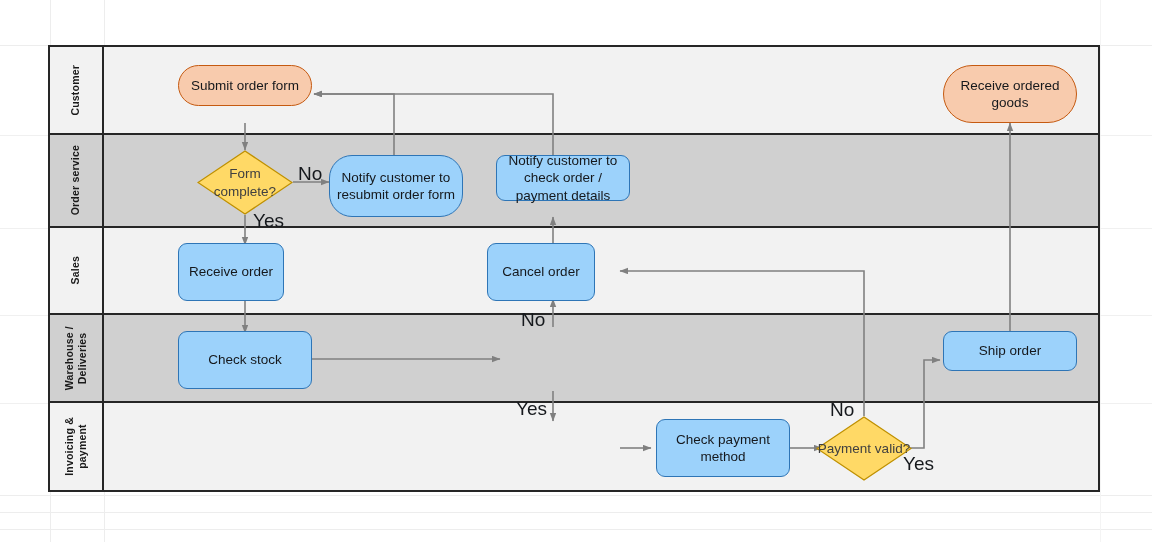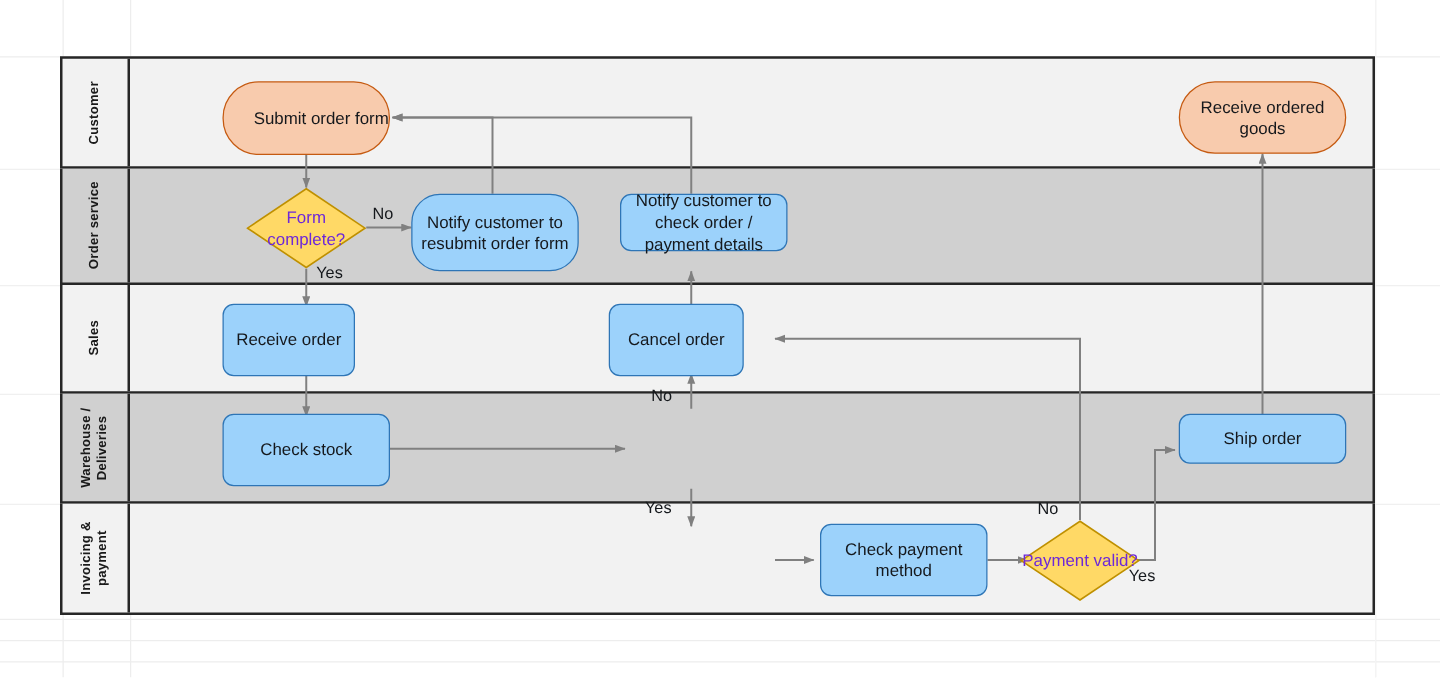--- a/index.html
+++ b/index.html
@@ -107,25 +107,25 @@
   .diamond-svg {
     position: absolute;
     left: 0; top: 0;
     width: 100%; height: 100%;
   }
   .diamond-text {
     position: relative;
     z-index: 2;
     font-size: 13.5px;
     line-height: 1.28;
-    color: #6d28d9;
+    color: #404040;
   }
   .edge-label {
     position: absolute;
-    font-size: 13px;
+    font-size: 19px;
     color: #15181c;
     pointer-events: none;
     white-space: nowrap;
   }
   svg.connectors {
     position: absolute;
     left: 0; top: 0;
     width: 1052px; height: 447px;
     overflow: visible;
   }
@@ -231,21 +231,21 @@
         <path d="M742,403 L774,403" marker-end="url(#arrow)"></path>
 
         <path d="M816,371 L816,226 L572,226" marker-end="url(#arrow)"></path>
 
         <path d="M858,403 L876,403 L876,315 L892,315" marker-end="url(#arrow)"></path>
 
         <path d="M962,288 L962,78" marker-end="url(#arrow)"></path>
       </g>
     </svg>
 
-    <div class="node terminator" style="left:130px; top:20px; width:134px; height:59px;justify-content:flex-end;">
+    <div class="node terminator" style="left:130px; top:20px; width:134px; height:41px;">
       <span>Submit order form</span>
     </div>
     <div class="node terminator" style="left:895px; top:20px; width:134px; height:58px;">
       <span>Receive ordered goods</span>
     </div>
 
     <div class="node decision" style="left:149px; top:105px; width:96px; height:65px;">
       <svg class="diamond-svg" viewBox="0 0 96 65" preserveAspectRatio="none">
         <polygon points="48,1 95,32.5 48,64 1,32.5" fill="#ffd966" stroke="#bf9000" stroke-width="1.3"></polygon>
       </svg>

